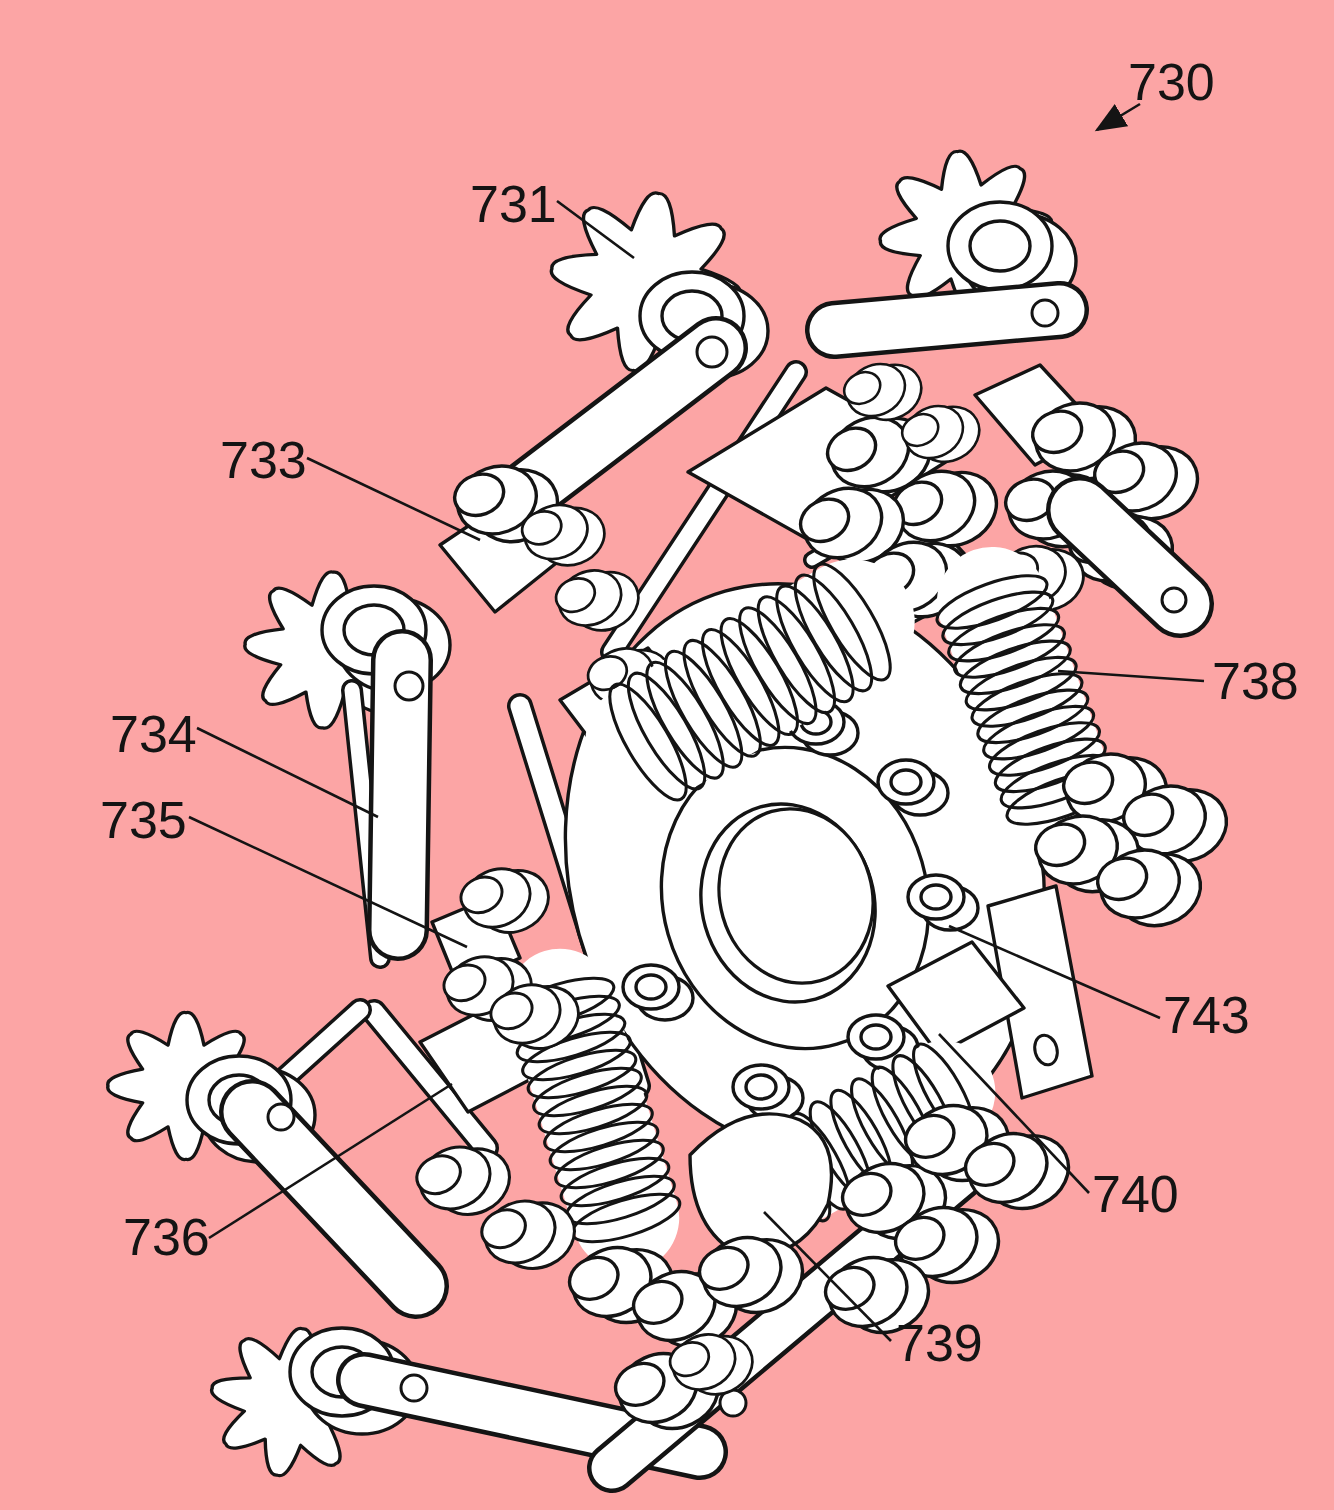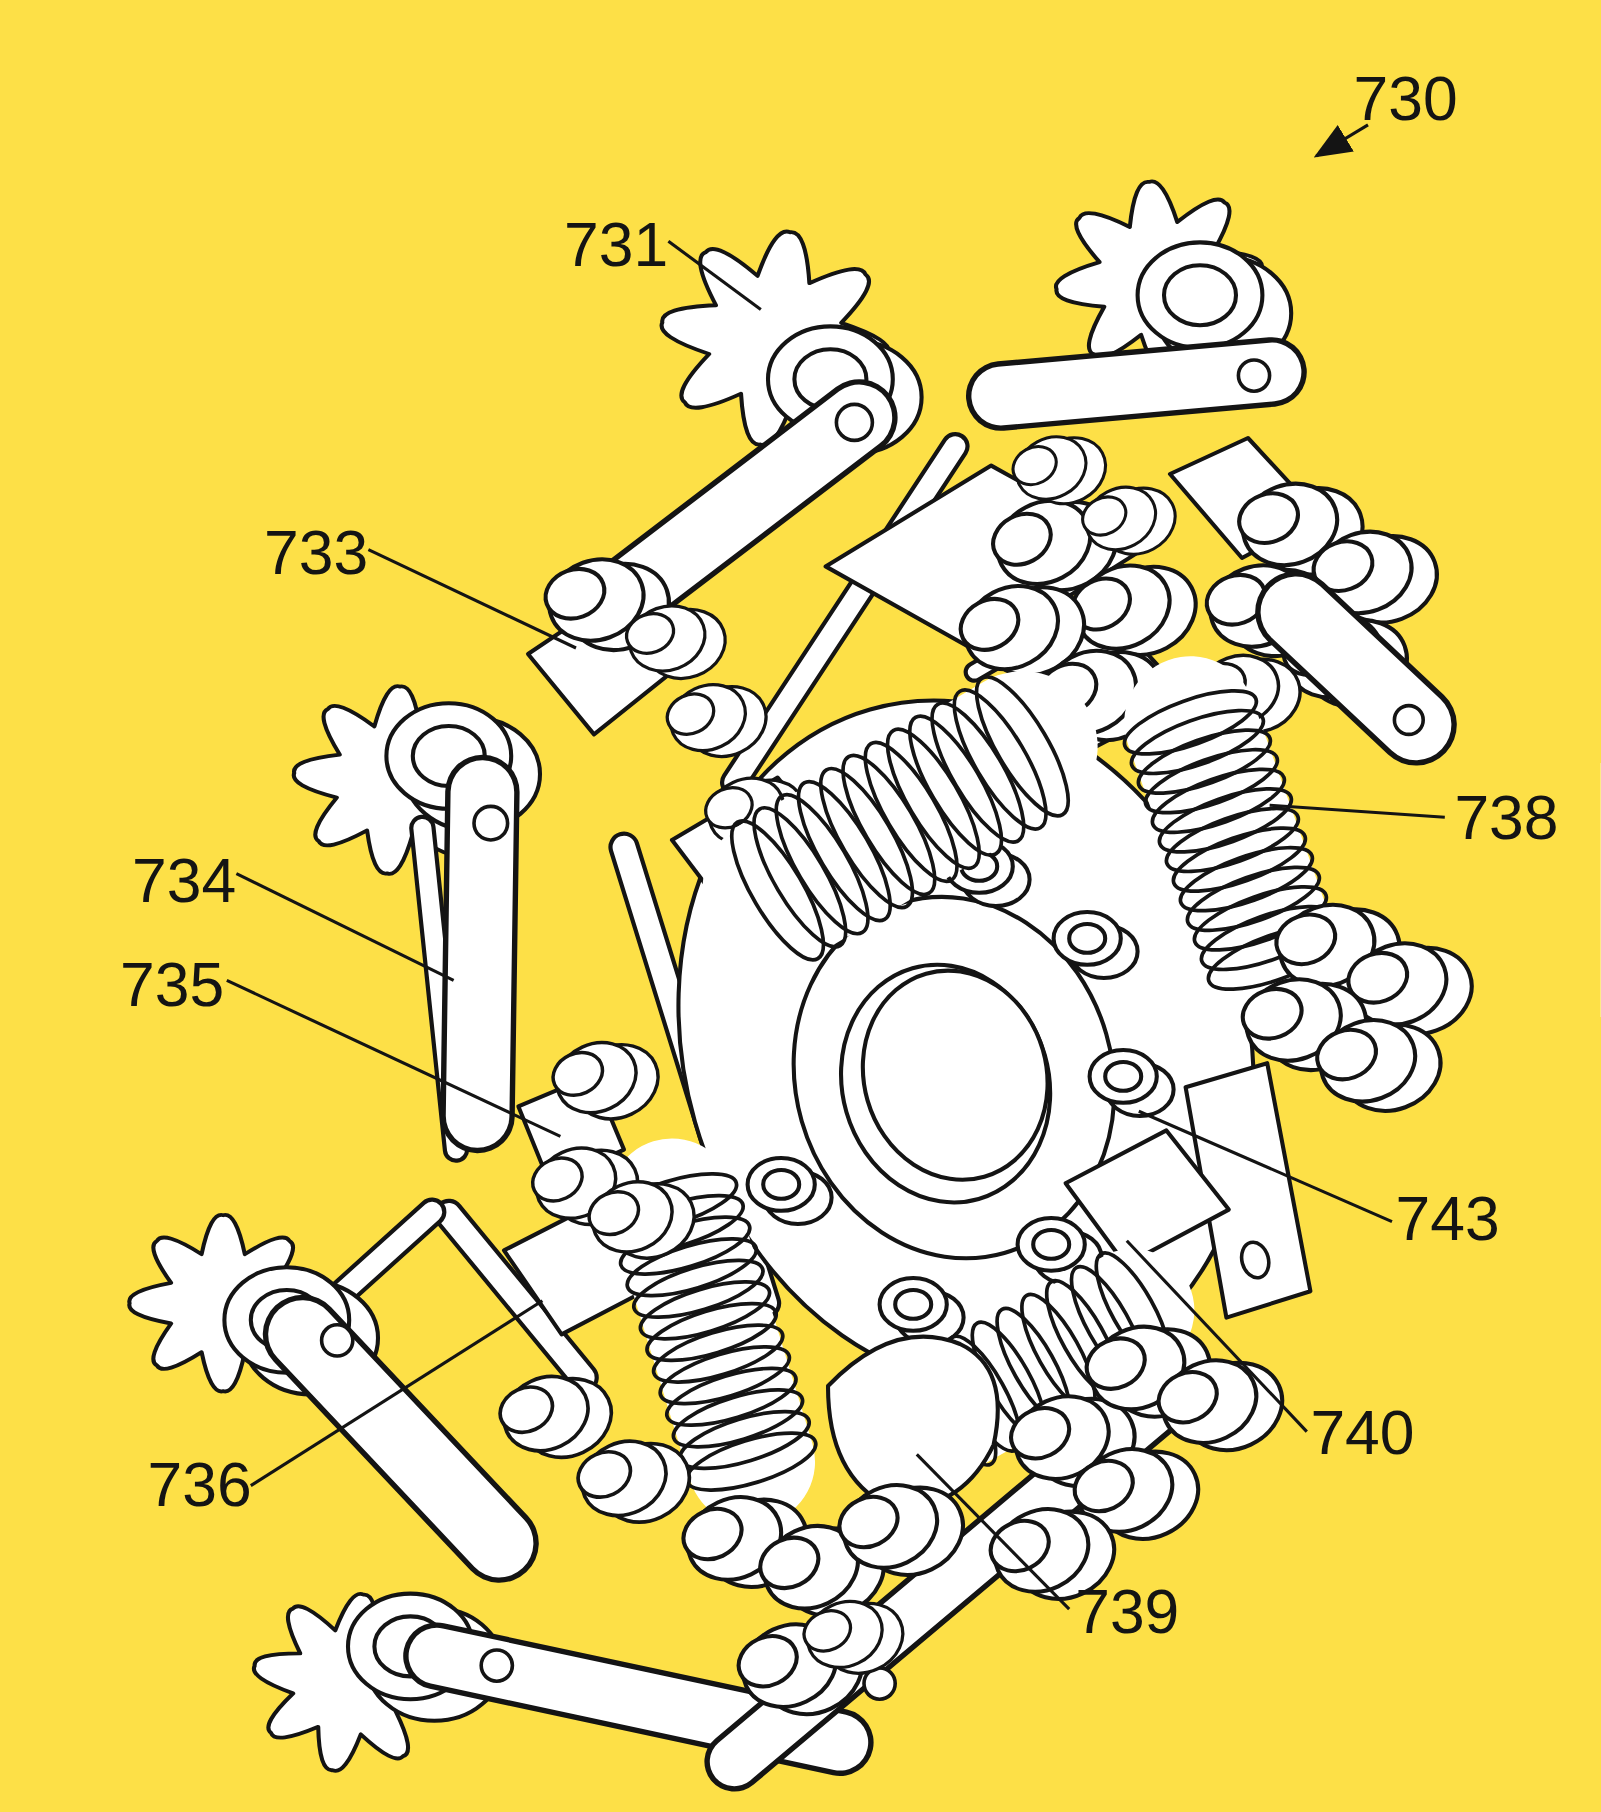--- a/index.html
+++ b/index.html
@@ -1,16 +1,16 @@
 <!DOCTYPE html>
 <html><head>
 <meta charset="utf-8">
 <style>
   html,body{margin:0;padding:0;background:#ffffff;}
-  #stage{position:relative;width:1334px;height:1510px;background:#fde047;overflow:hidden;
+  #stage{position:relative;width:1334px;height:1510px;background:#fca5a5;overflow:hidden;
          font-family:"Liberation Sans", sans-serif;}
   svg{display:block}
   .outline{fill:#ffffff;stroke:#141414;stroke-width:3.4;stroke-linejoin:round;}
   .coilgrp ellipse{fill:none;stroke:#141414;stroke-width:3.1;}
   .armO{stroke:#141414;stroke-linecap:round;fill:none;}
   .armI{stroke:#ffffff;stroke-linecap:round;fill:none;}
   .hole{fill:#ffffff;stroke:#141414;stroke-width:3;}
   .leader{stroke:#141414;stroke-width:2.6;fill:none;}
   .lbl{font-family:"Liberation Sans",sans-serif;font-size:52px;fill:#141414;stroke:none;}
 </style>

